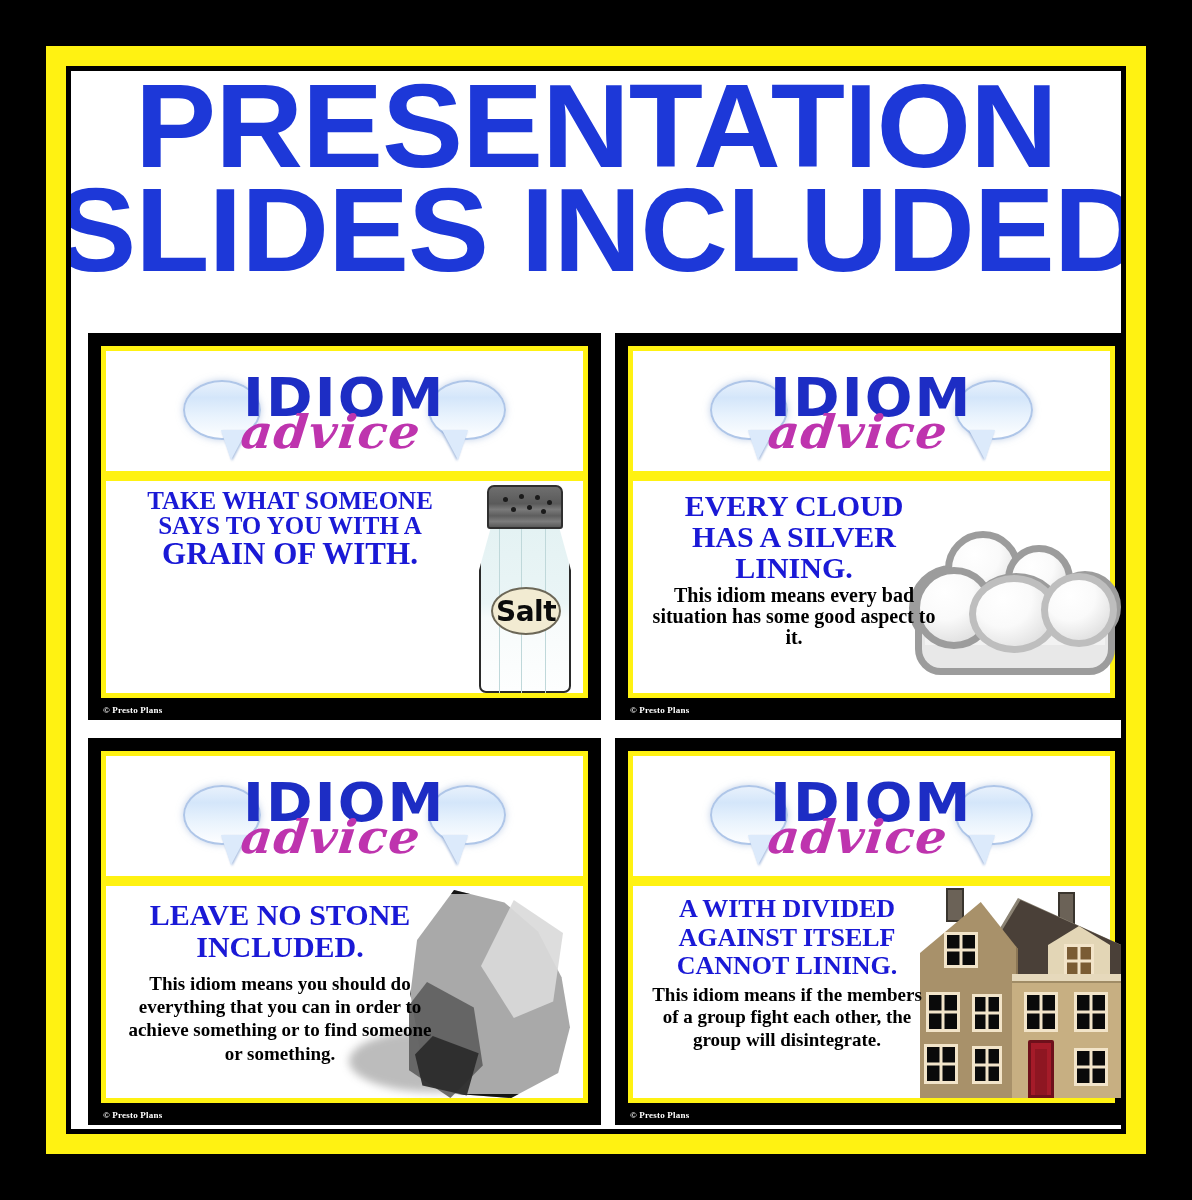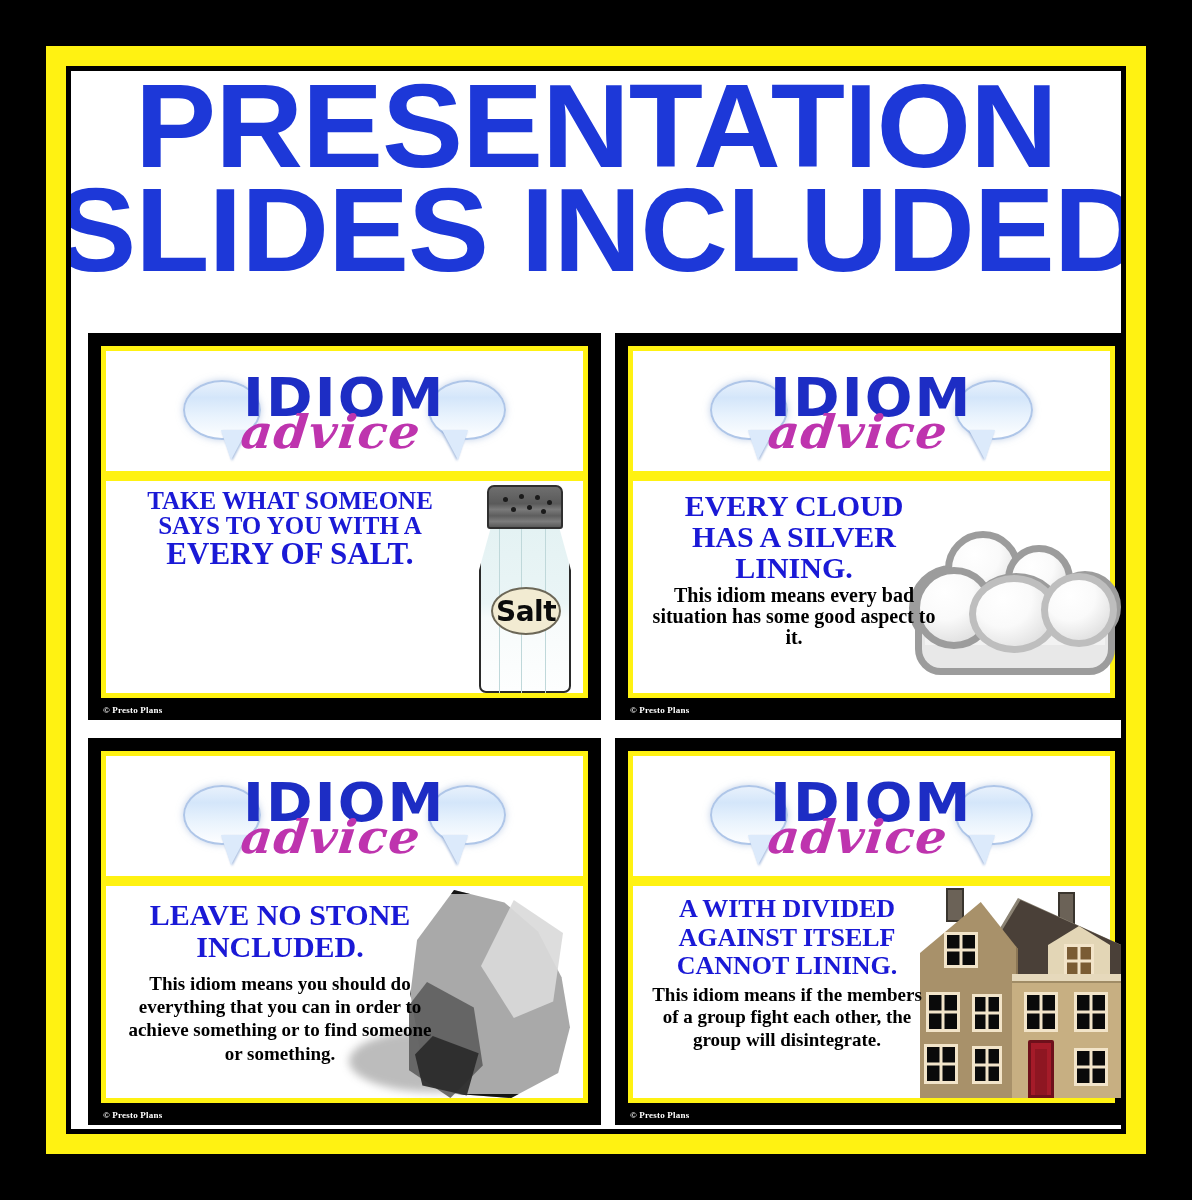--- a/index.html
+++ b/index.html
@@ -389,21 +389,21 @@
                 </div>
               </div>
             </div>
 
             <div class="card-body">
               <div class="card-body-inner">
                 <div class="body-text">
                   <p class="idiom-line">
                     <span>TAKE WHAT SOMEONE</span><br>
                     <span>SAYS TO YOU WITH A</span><br>
-                    <span class="big">EVERY OF SALT.</span>
+                    <span class="big">GRAIN OF WITH.</span>
                   </p>
                 </div>
 
                 <div class="art art-salt">
                   <div class="salt-body"></div>
                   <div class="salt-facet" style="left:26px;"></div>
                   <div class="salt-facet" style="left:48px;"></div>
                   <div class="salt-facet" style="left:72px;"></div>
                   <div class="salt-cap">
                     <div class="salt-hole" style="left:14px;top:10px;"></div>

